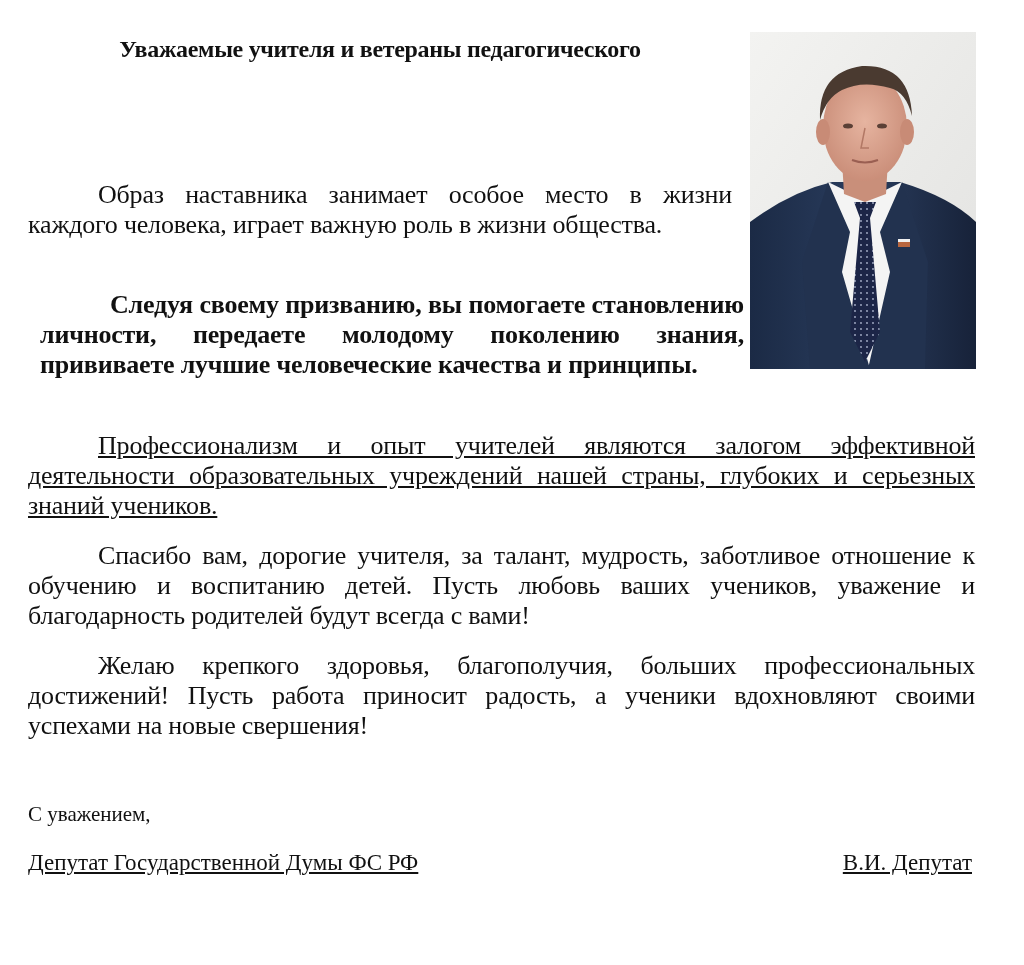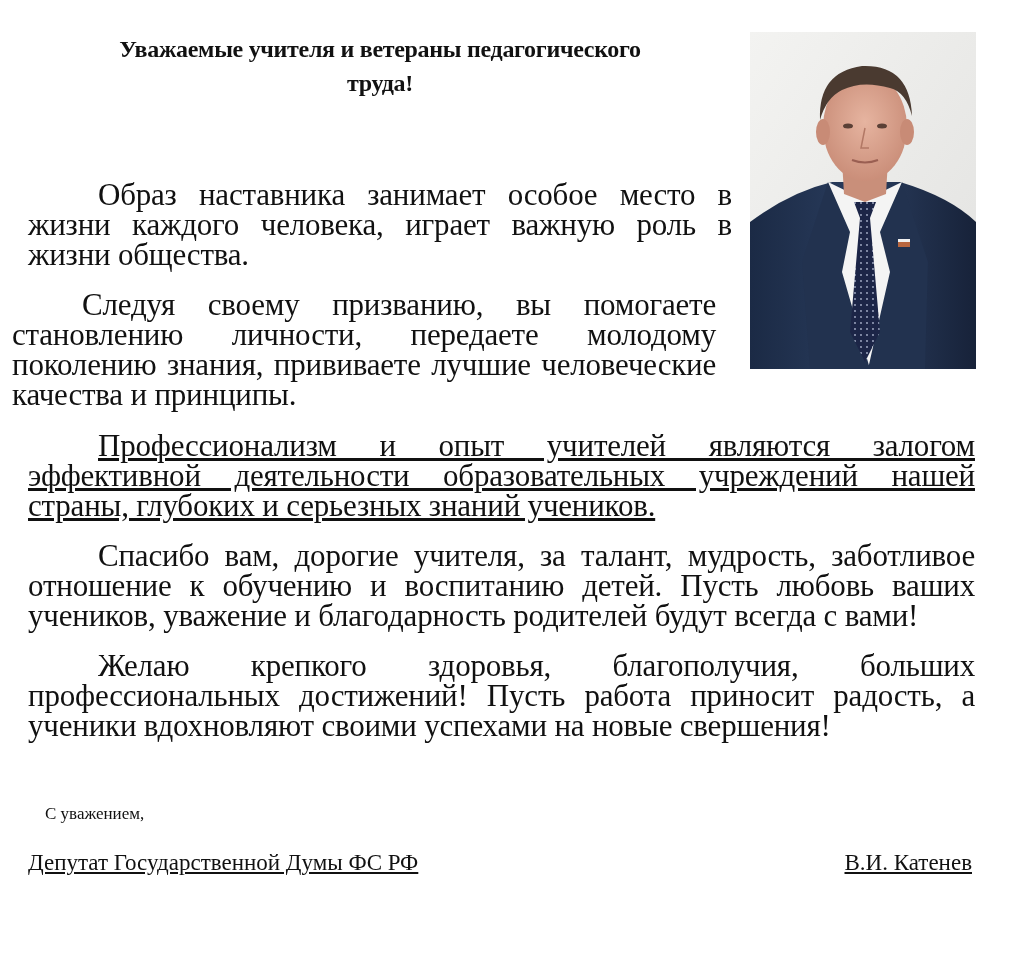--- a/index.html
+++ b/index.html
@@ -27,39 +27,38 @@
       width: 700px;
       text-align: center;
       font-weight: bold;
       font-size: 24px;
       line-height: 34px;
       letter-spacing: -0.3px;
     }
     .heading div { margin: 0; }
     .para {
       position: absolute;
-      font-size: 31px;
+      font-size: 26px;
       line-height: 30px;
       text-align: justify;
       text-indent: 70px;
       margin: 0;
       letter-spacing: -0.2px;
     }
     .p1 { left: 28px; top: 180px; width: 704px; }
-    .p2 { left: 12px; top: 290px; width: 704px; }
+    .p2 { left: 40px; top: 290px; width: 704px; font-weight: bold; }
     .p3 { left: 28px; top: 431px; width: 947px; text-decoration: underline; }
     .p4 { left: 28px; top: 541px; width: 947px; }
     .p5 { left: 28px; top: 651px; width: 947px; }
     .closing {
       position: absolute;
       left: 28px;
       top: 799px;
-      font-size: 17px;
+      font-size: 21px;
       line-height: 30px;
-      margin-left: 17px;
     }
     .sign-row {
       position: absolute;
       left: 28px;
       top: 848px;
       width: 944px;
       display: flex;
       justify-content: space-between;
       font-size: 23px;
       line-height: 30px;
@@ -76,21 +75,20 @@
     }
     .photo svg { display: block; }
   </style>
 </head>
 <body>
 
 <div class="page">
 
   <div class="heading">
     <div>Уважаемые учителя и ветераны педагогического</div>
-    <div>труда!</div>
   </div>
 
   <div class="photo" title="Портрет В.И. Катенева">
     <svg width="226" height="337" viewBox="0 0 226 337" xmlns="http://www.w3.org/2000/svg">
       <defs>
         <linearGradient id="bg" x1="0" y1="0" x2="1" y2="1">
           <stop offset="0" stop-color="#f3f3f1"></stop>
           <stop offset="1" stop-color="#e2e2e0"></stop>
         </linearGradient>
         <linearGradient id="suit" x1="0" y1="0" x2="1" y2="0">
@@ -142,16 +140,16 @@
   <p class="para p1">Образ наставника занимает особое место в жизни каждого человека, играет важную роль в жизни общества.</p>
   <p class="para p2">Следуя своему призванию, вы помогаете становлению личности, передаете молодому поколению знания, прививаете лучшие человеческие качества и принципы.</p>
   <p class="para p3">Профессионализм и опыт учителей являются залогом эффективной деятельности образовательных учреждений нашей страны, глубоких и серьезных знаний учеников.</p>
   <p class="para p4">Спасибо вам, дорогие учителя, за талант, мудрость, заботливое отношение к обучению и воспитанию детей. Пусть любовь ваших учеников, уважение и благодарность родителей будут всегда с вами!</p>
   <p class="para p5">Желаю крепкого здоровья, благополучия, больших профессиональных достижений! Пусть работа приносит радость, а ученики вдохновляют своими успехами на новые свершения!</p>
 
   <div class="closing">С уважением,</div>
 
   <div class="sign-row">
     <span>Депутат Государственной Думы ФС РФ</span>
-    <span>В.И. Катенев</span>
+    <span>В.И. Депутат</span>
   </div>
 
 </div>
 
 </body></html>

